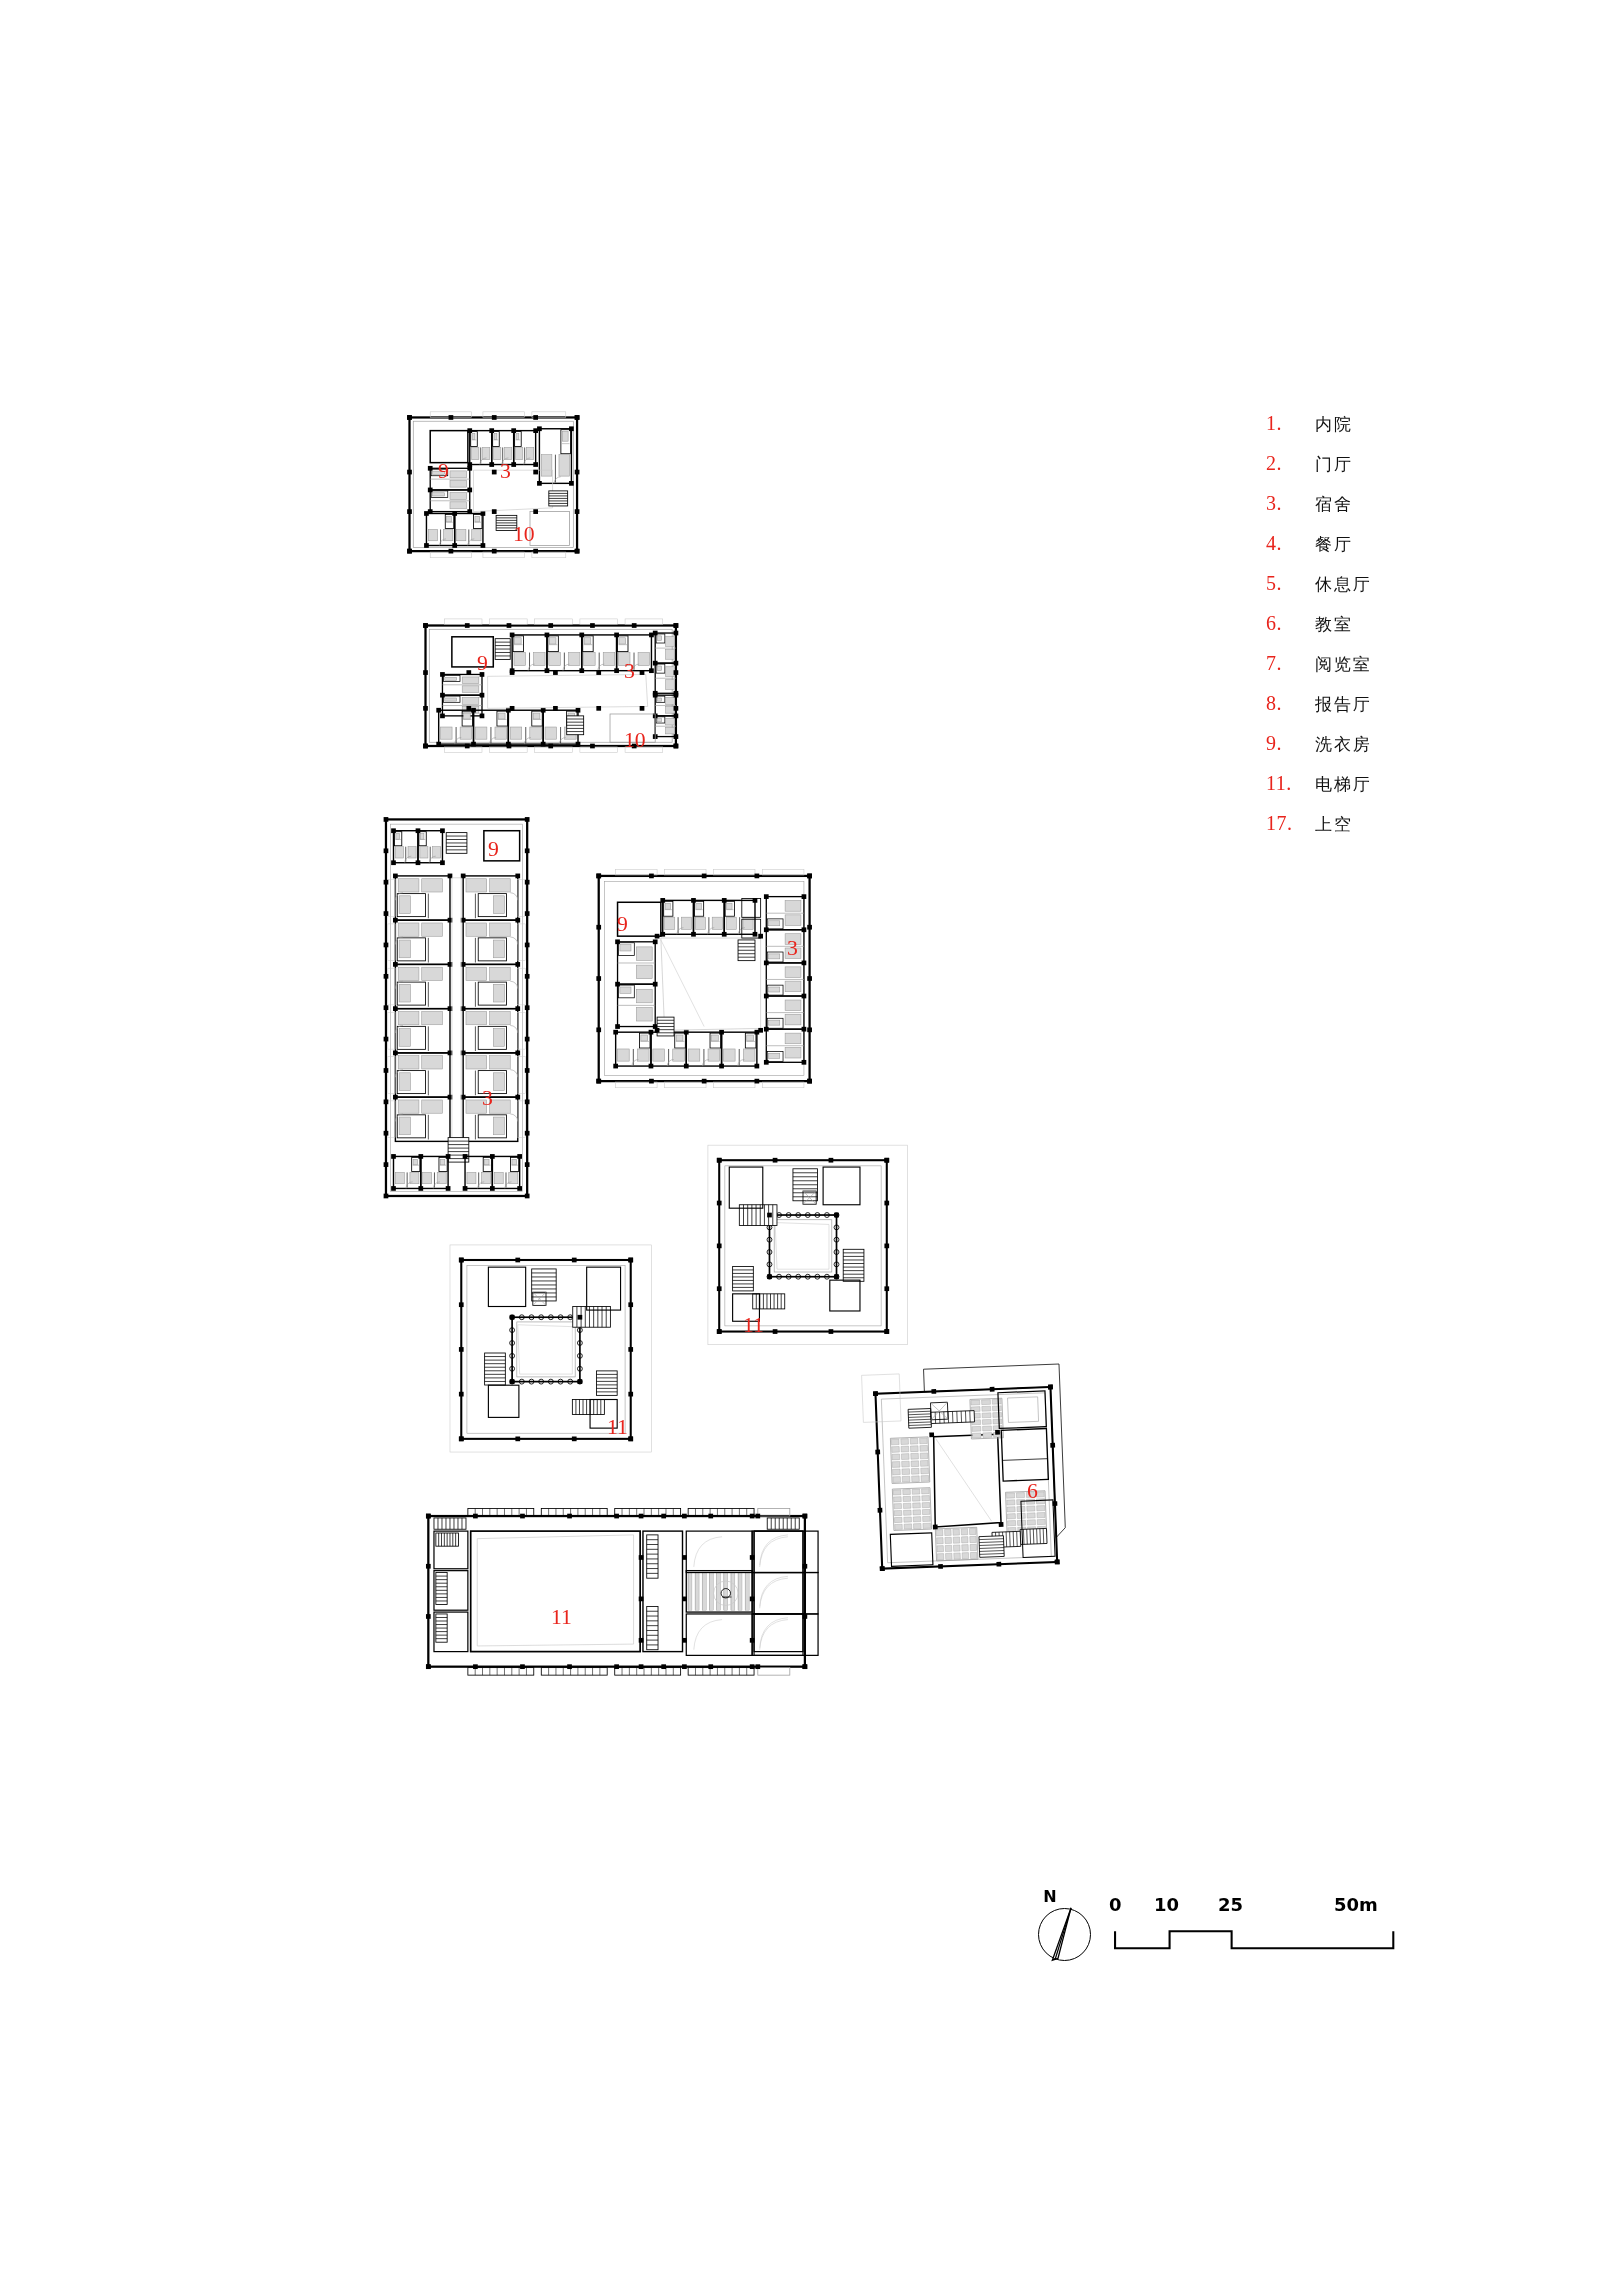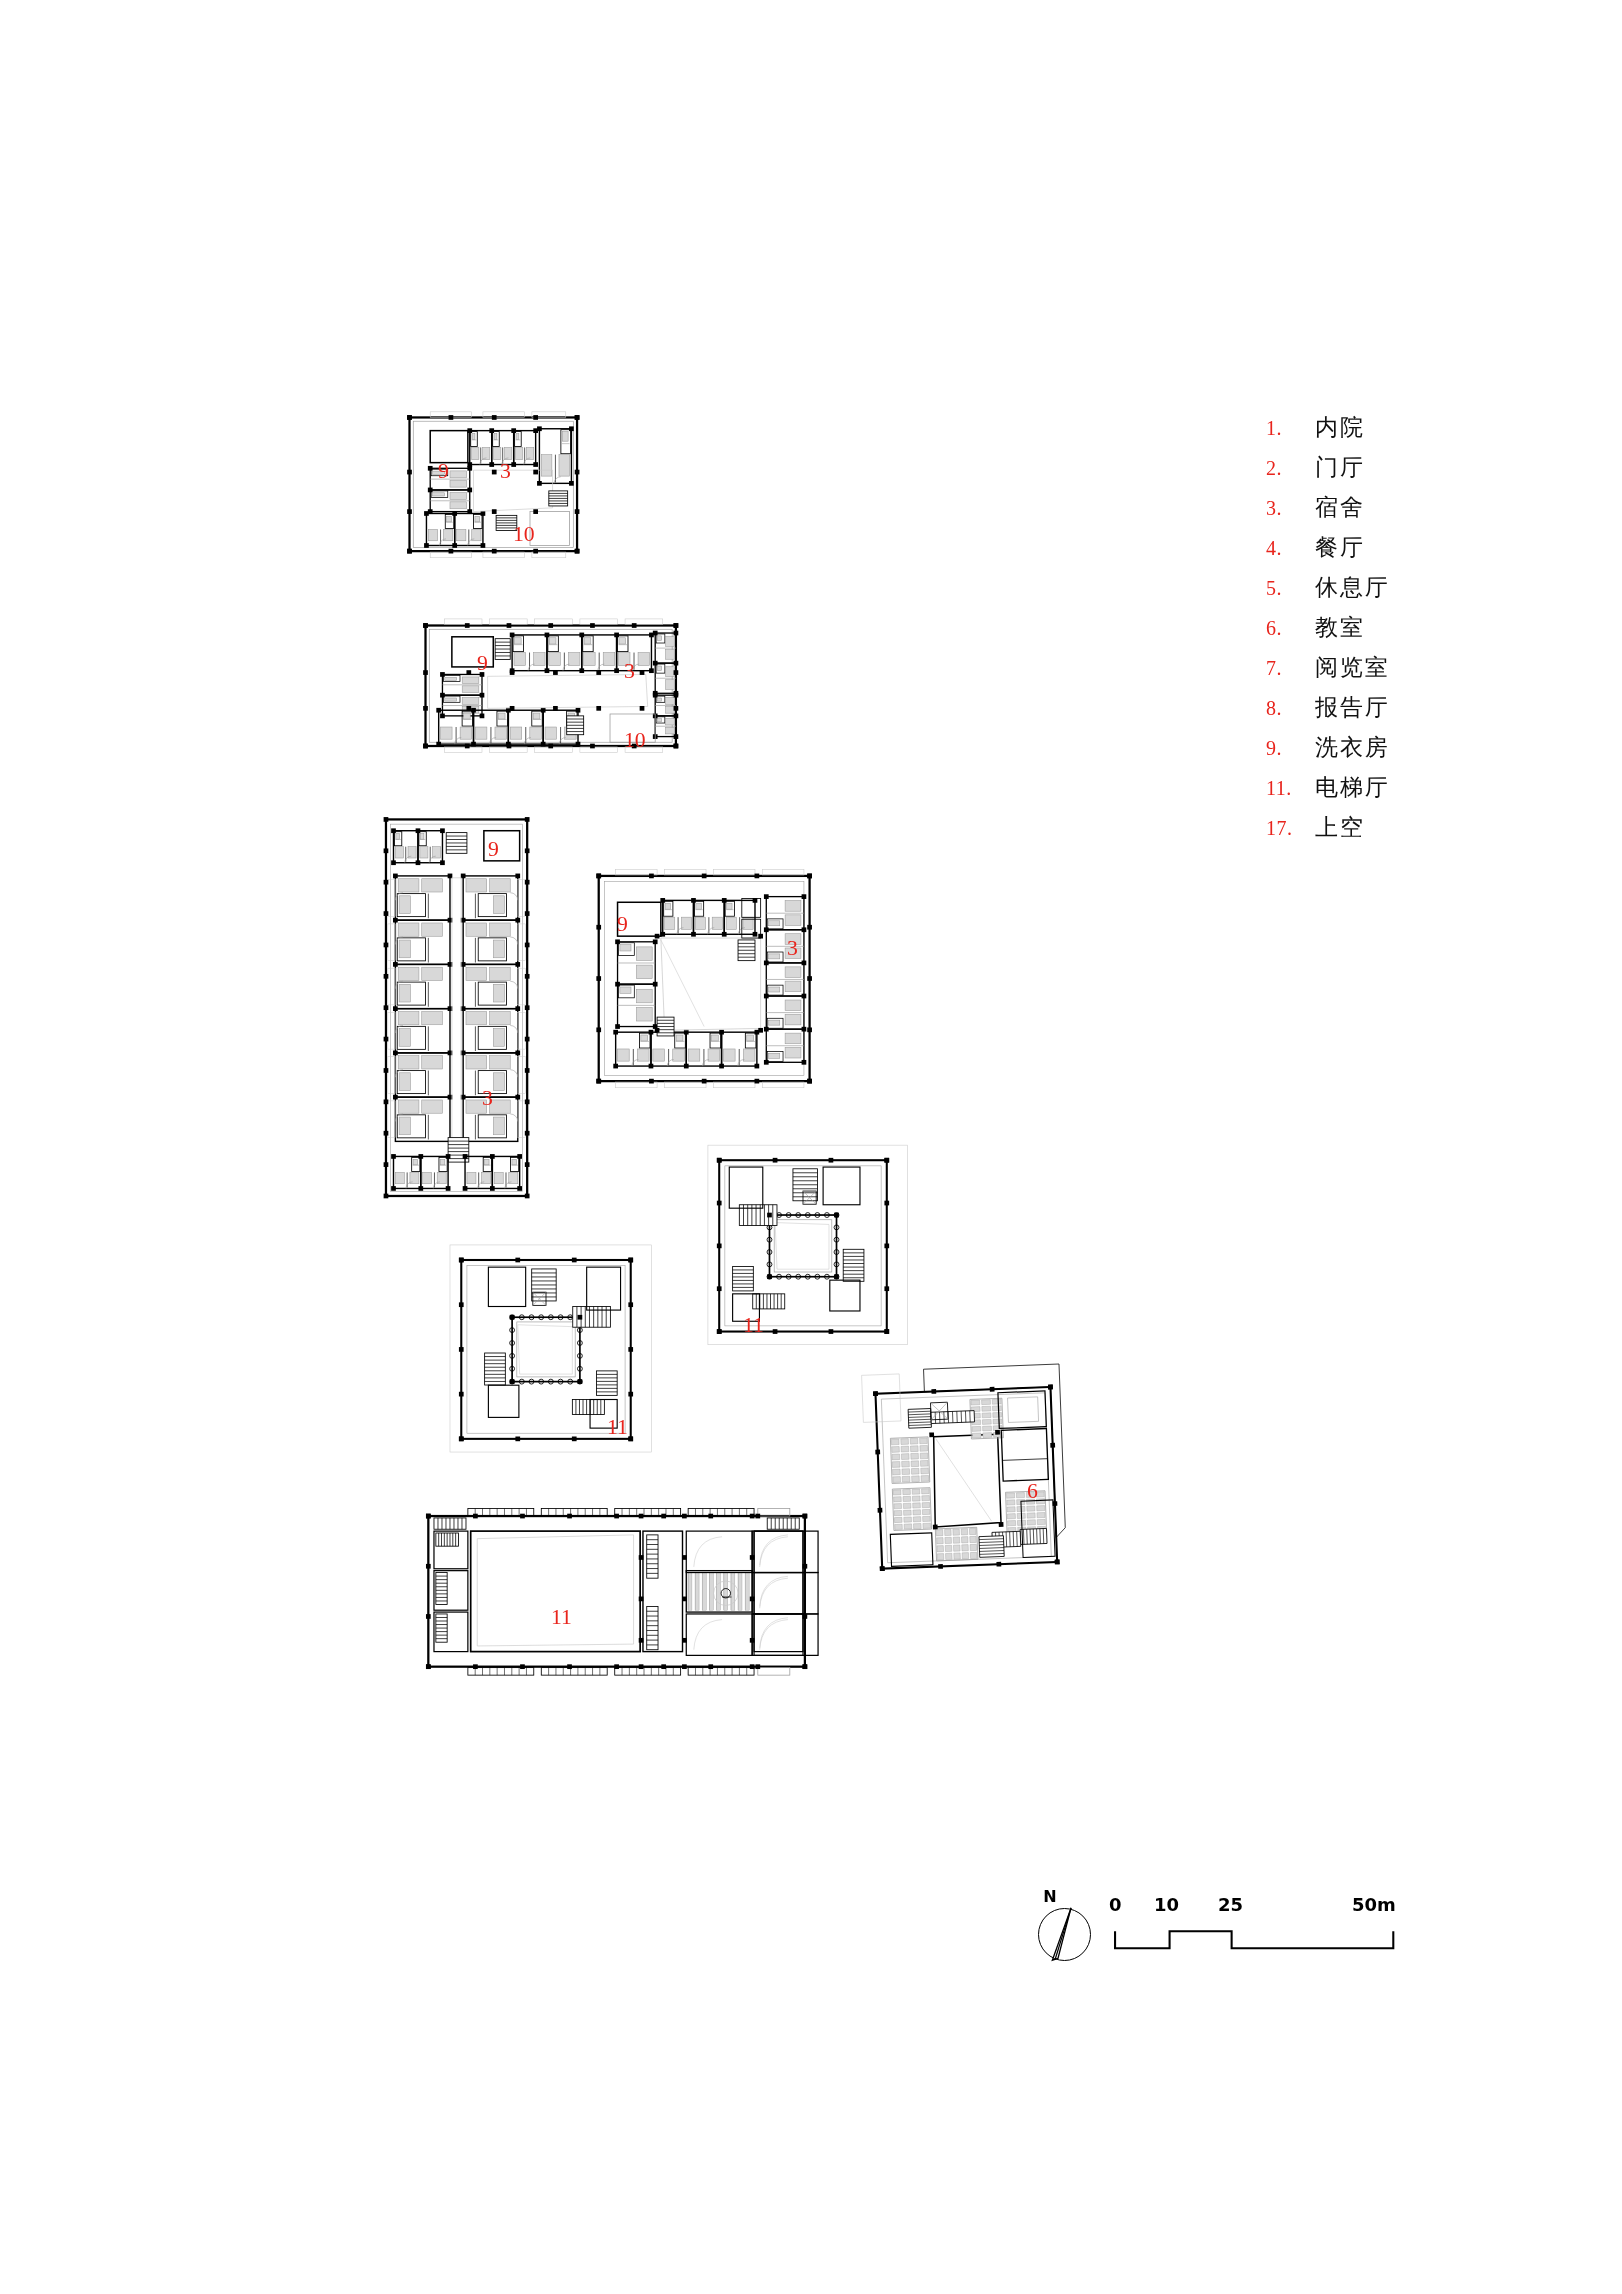--- a/index.html
+++ b/index.html
@@ -9,21 +9,21 @@
     position:relative;overflow:hidden;
     -webkit-font-smoothing:none;
   }
   .sheet{position:absolute;inset:0;background:#ffffff;}
 
   
   #legend{position:absolute;left:1266px;top:412px;width:273px;}
   .leg-row{display:flex;align-items:baseline;height:40px;}
   .leg-num{color:#e8241c;font-size:20px;width:49px;text-align:left;
            font-family:"Liberation Serif",serif;letter-spacing:0.5px;}
-  .leg-txt{color:#111111;font-size:23px;font-family:"DejaVu Sans",sans-serif;
+  .leg-txt{color:#111111;font-size:17px;font-family:"DejaVu Sans",sans-serif;
            letter-spacing:1.9px;}
 
   
   #scalewrap{position:absolute;left:1032px;top:1879px;width:395px;height:104px;}
   #northwrap{position:absolute;left:0;top:7.5px;width:75px;height:89px;}
   .n-letter{position:absolute;left:11.3px;top:0px;font-size:16px;font-weight:bold;
             color:#000;font-family:"DejaVu Sans",sans-serif;}
   .n-circle{position:absolute;left:5.6px;top:21px;width:53px;height:53px;
             border:1.3px solid #000;border-radius:50%;box-sizing:border-box;}
   .n-needle{position:absolute;left:11.3px;top:19px;width:43px;height:58px;}
@@ -1473,21 +1473,21 @@
       <svg class="n-needle" viewBox="0 0 46 62">
         <path d="M30 2 L10 58 L16 56 Z" fill="none" stroke="#000" stroke-width="1.4"></path>
         <line x1="30" y1="2" x2="13" y2="57" stroke="#000" stroke-width="1.3"></line>
       </svg>
     </div>
 
     <div id="barwrap">
       <span class="sc-lab" style="left:0px">0</span>
       <span class="sc-lab" style="left:45px">10</span>
       <span class="sc-lab" style="left:109px">25</span>
-      <span class="sc-lab" style="left:243px">50m</span>
+      <span class="sc-lab" style="left:225px">50m</span>
       <svg viewBox="0 0 310 50" style="position:absolute;left:1.9px;top:26px;width:292px;height:47px;">
         <path d="M4 12 L4 30 L4 30 L62 30 L62 12 L128 12 L128 30 L300 30 L300 12" fill="none" stroke="#000" stroke-width="2.2"></path>
       </svg>
     </div>
   </div>
 
 </div>
 
 
 </body></html>

